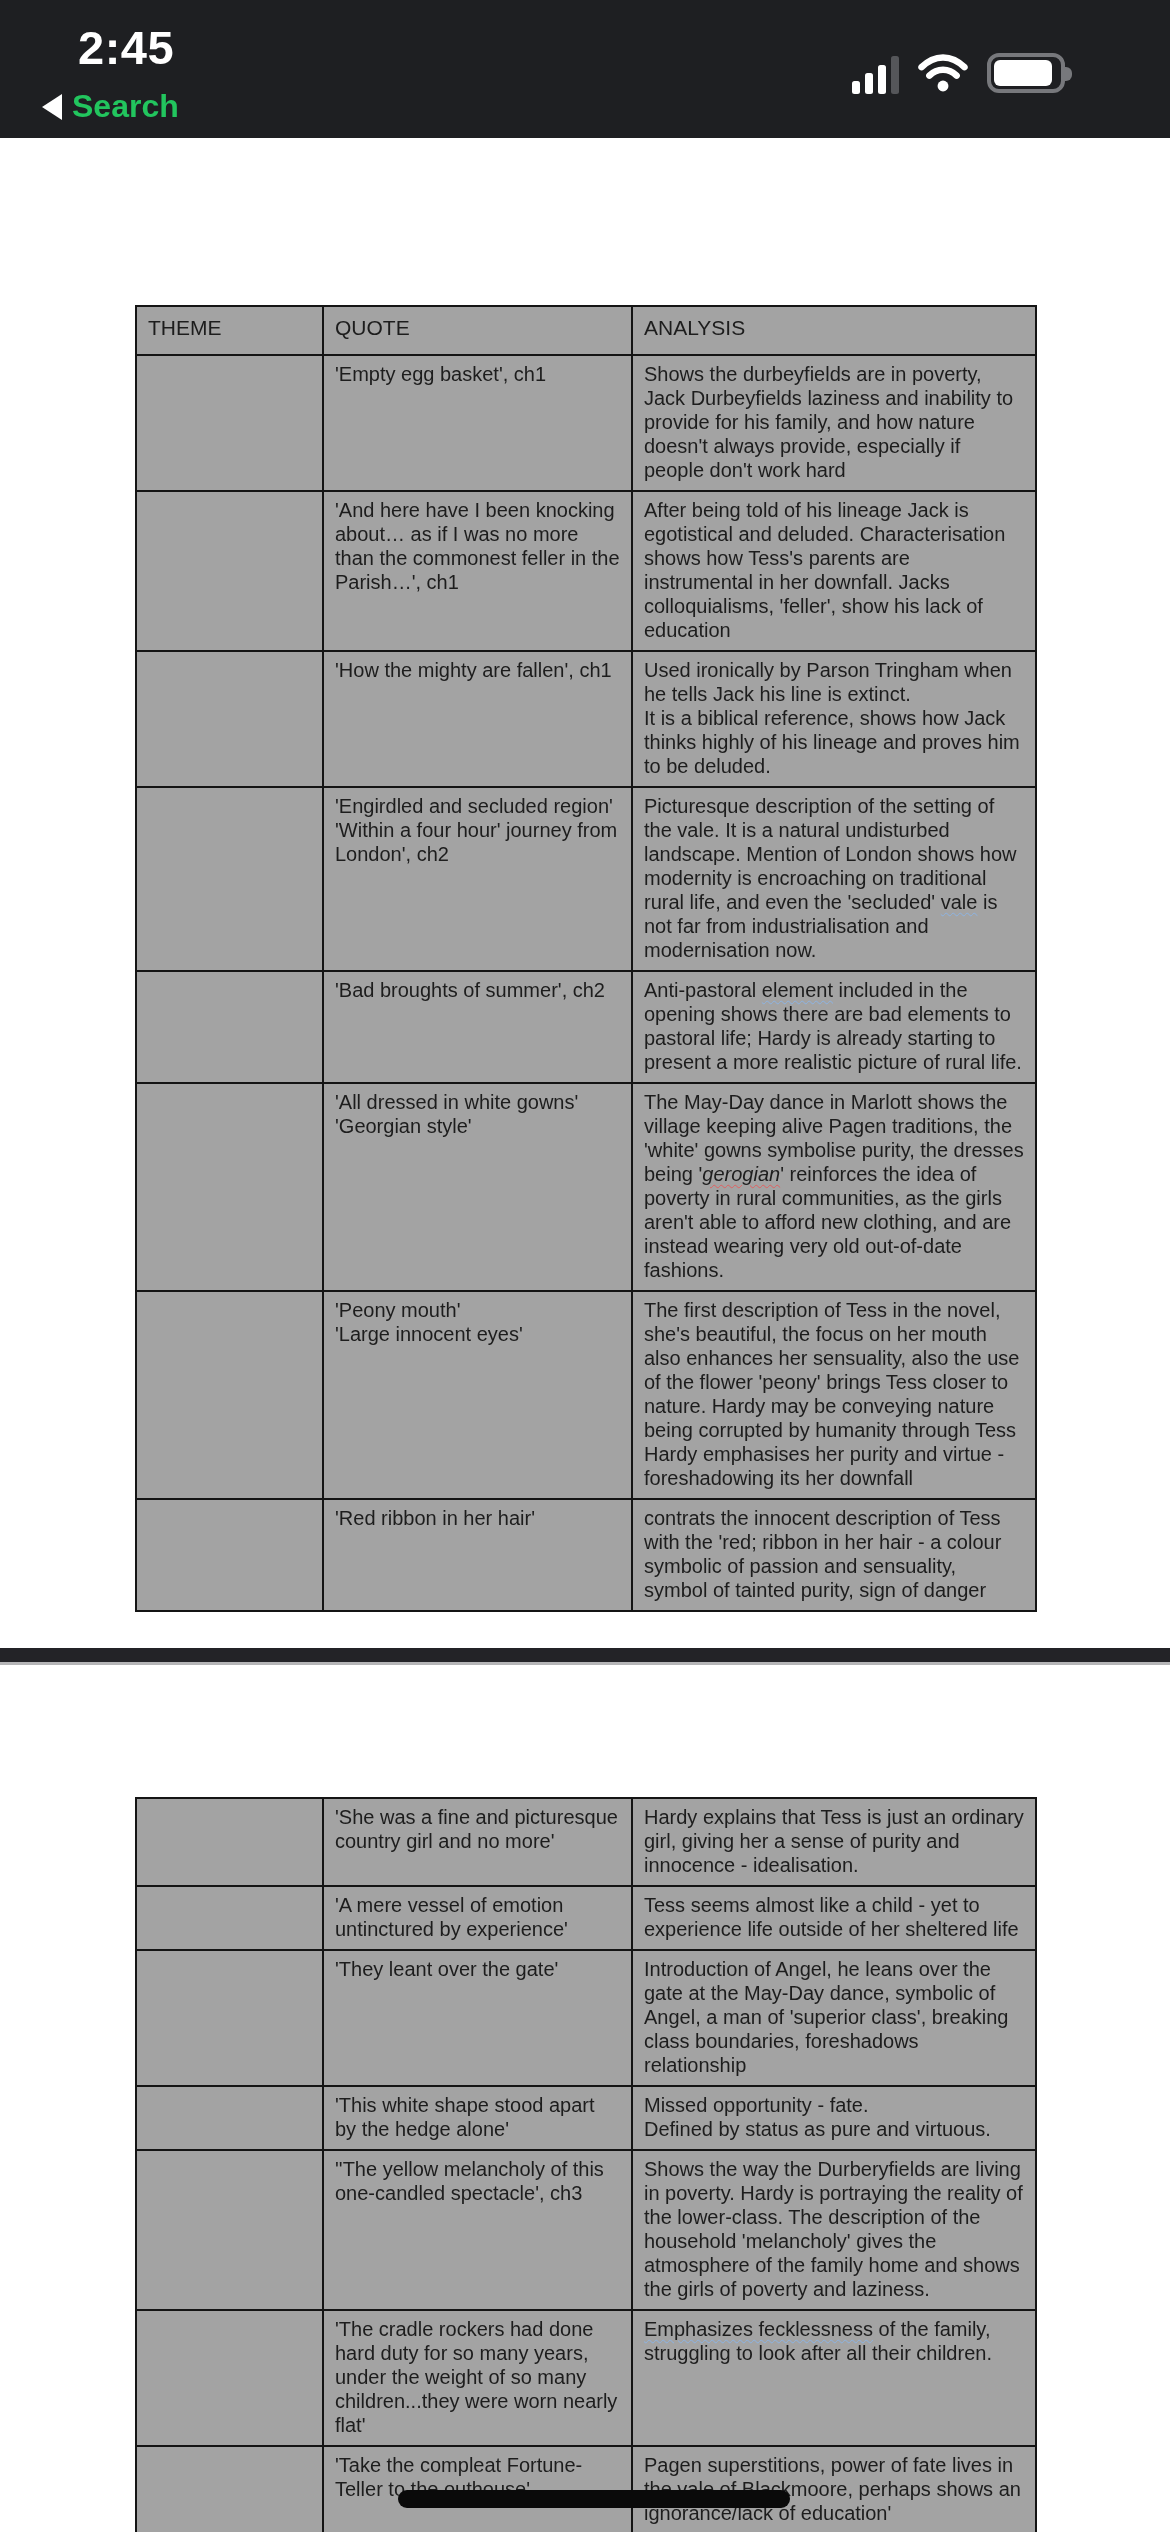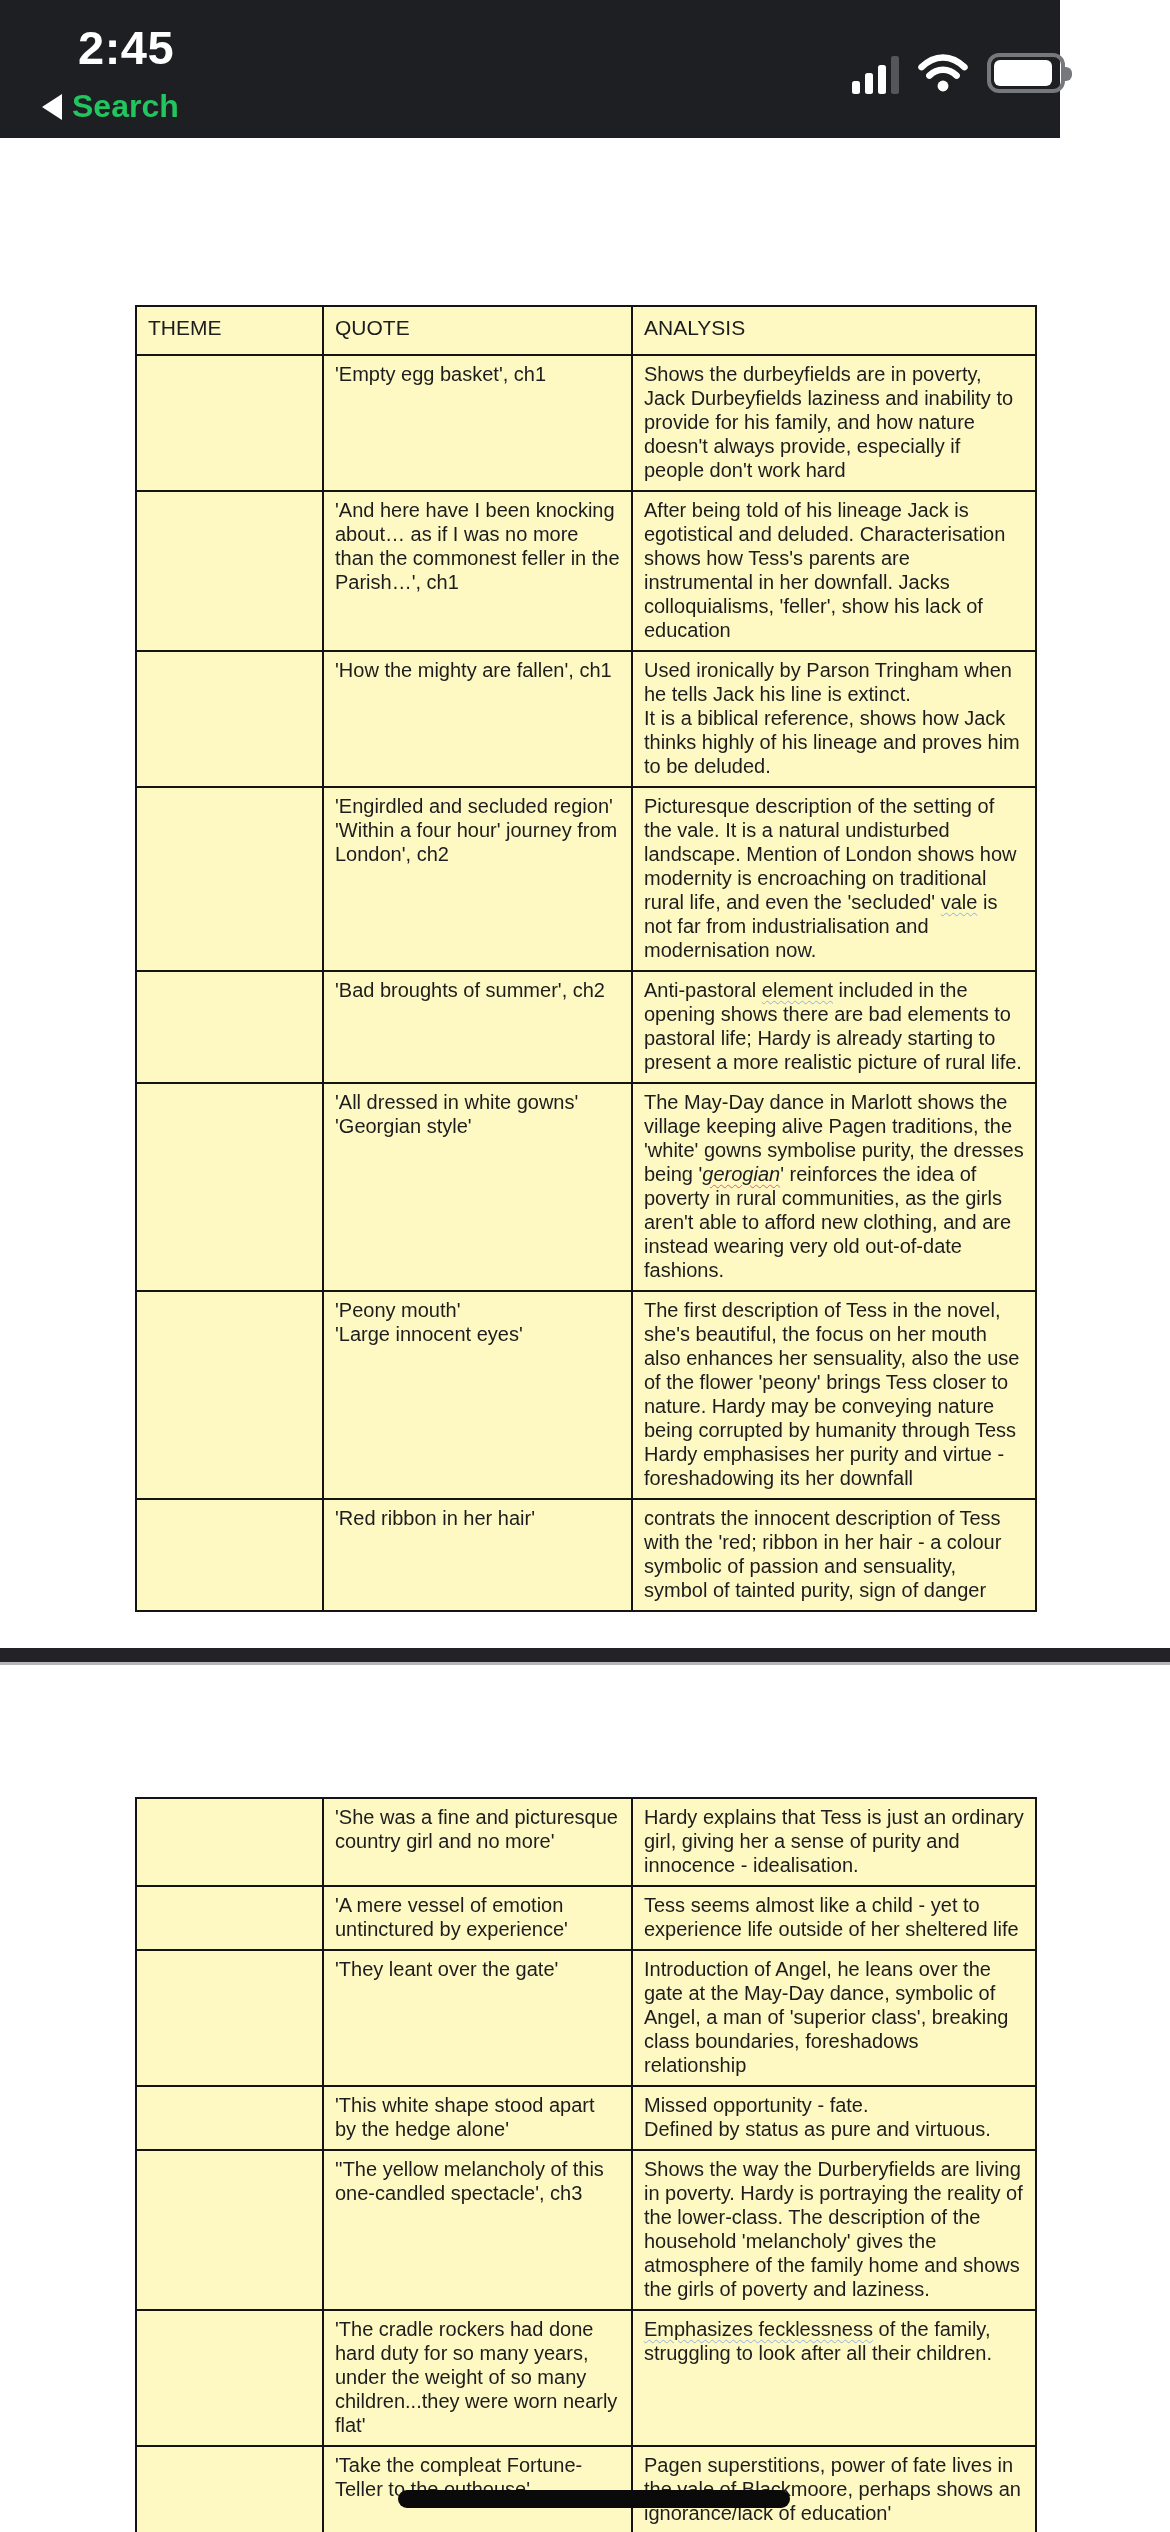--- a/index.html
+++ b/index.html
@@ -4,41 +4,41 @@
 <style>
   html,body{margin:0;padding:0;}
   body{
     width:1170px;height:2532px;position:relative;overflow:hidden;
     background:#ffffff;
     font-family:"Liberation Sans", sans-serif;
     -webkit-font-smoothing:antialiased;
   }
   
   .statusbar{
-    position:absolute;top:0;left:0;width:1060px;height:138px;
+    position:absolute;top:0;left:0;width:1170px;height:138px;
     background:var(--status-bar-bg,#1e1f22);color:#fff;z-index:5;
   }
   .st-time{position:absolute;left:78px;top:20px;font-size:47px;font-weight:700;letter-spacing:.5px;}
   .st-back{position:absolute;left:42px;top:88px;display:flex;align-items:center;gap:10px;
     font-size:32px;font-weight:600;color:#22c55e;cursor:pointer;}
   .st-back .tri{width:0;height:0;border-top:13px solid transparent;border-bottom:13px solid transparent;
     border-right:20px solid #fff;}
   .st-icons{position:absolute;left:852px;top:52px;display:flex;align-items:center;gap:18px;}
   .sig{display:flex;align-items:flex-end;gap:5px;height:42px;}
   .sig i{display:block;width:8px;border-radius:2.5px;background:#fff;}
   .sig i.b1{height:13px}.sig i.b2{height:21px}.sig i.b3{height:29px}
   .sig i.b4{height:38px;background:#55565a;}
   .wifi{width:52px;height:40px;}
   .batt{position:relative;width:78px;height:40px;border:4px solid #77787c;border-radius:12px;box-sizing:border-box;margin-right:10px;}
   .batt .fill{position:absolute;left:3px;top:3px;bottom:3px;width:58px;background:#fff;border-radius:6px;}
   .batt .nub{position:absolute;right:-11px;top:10px;width:7px;height:14px;background:#77787c;border-radius:0 6px 6px 0;}
   
   .doc-table{
     position:absolute;left:135px;width:900px;
-    border-collapse:collapse;table-layout:fixed;background:#fef9c3;
+    border-collapse:collapse;table-layout:fixed;background:#a3a3a3;
   }
   #table1{top:305px;}
   #table2{top:1797px;}
   .doc-table col.c-theme{width:187px;}
   .doc-table col.c-quote{width:309px;}
   .doc-table col.c-analysis{width:404px;}
   .doc-table th,.doc-table td{
     border:2px solid #141414;vertical-align:top;text-align:left;
     padding:6px 11px 8px 11px;
     font-size:20px;line-height:24px;font-weight:400;color:#1d1d1d;

